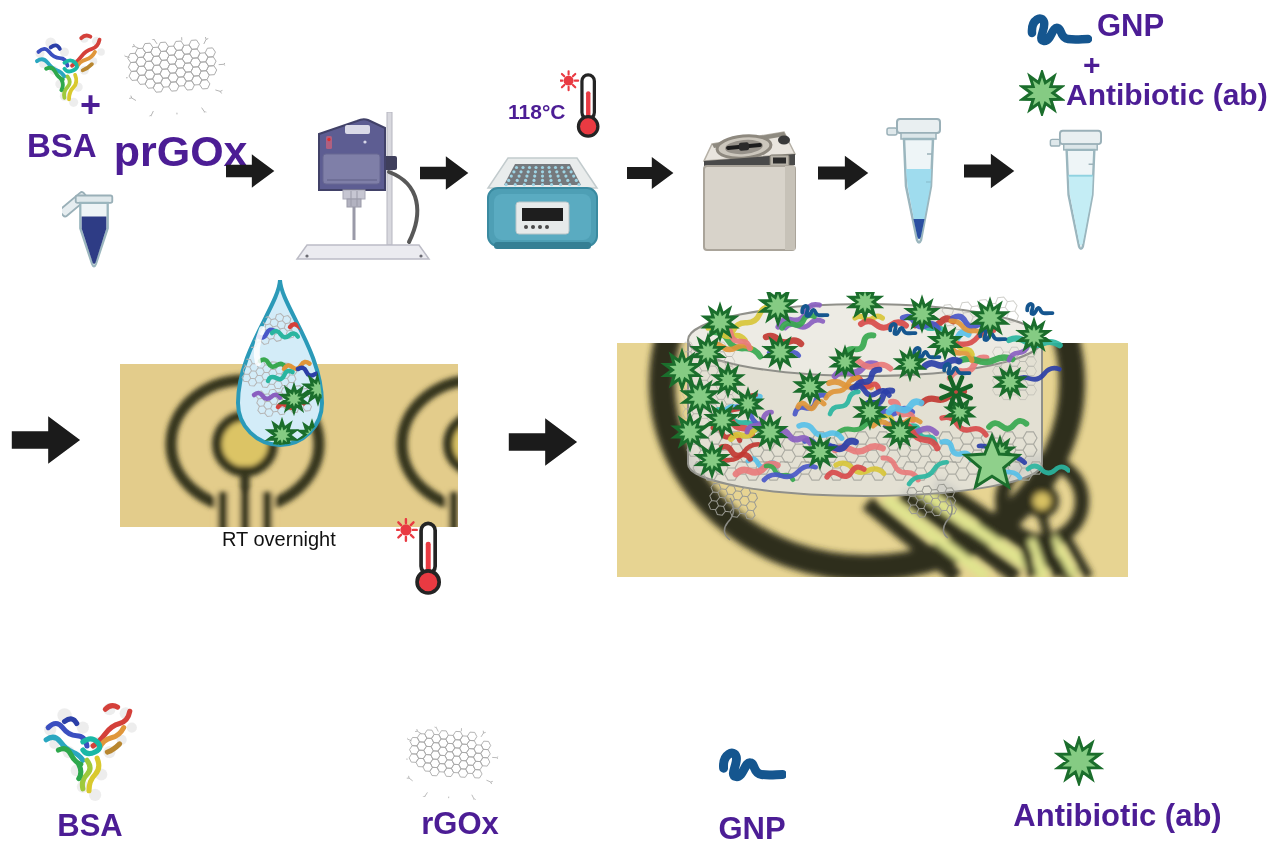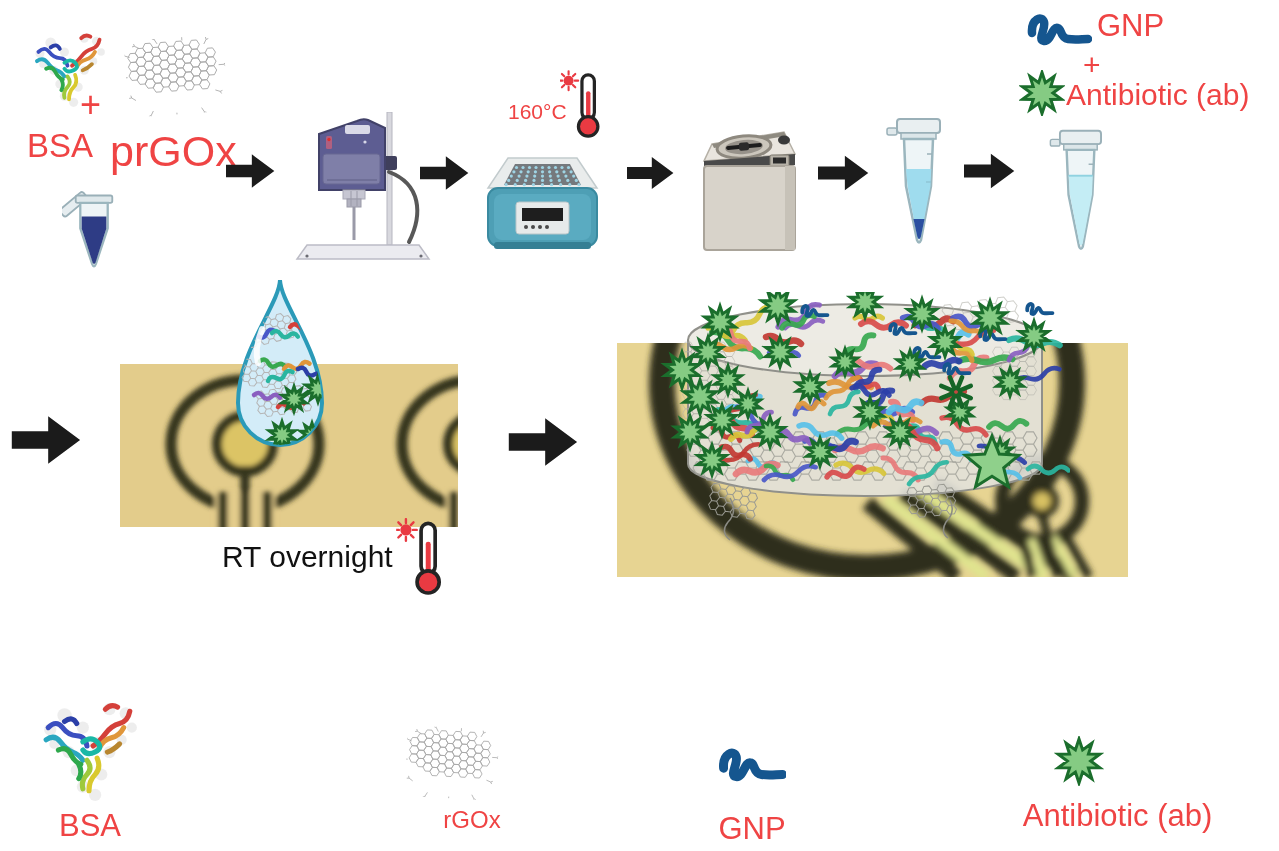--- a/index.html
+++ b/index.html
@@ -1,19 +1,19 @@
 <!DOCTYPE html>
 <html><head>
 <meta charset="utf-8">
 <style>
   html,body{margin:0;padding:0;background:#fff;}
   .canvas{position:relative;width:1279px;height:851px;background:#ffffff;overflow:hidden;
           font-family:"Liberation Sans",sans-serif;color:#0e0e0e;}
   .abs{position:absolute;}
-  .lbl{font-weight:400;color:#ef4444;white-space:nowrap;}
+  .lbl{font-weight:700;color:#4c1d95;white-space:nowrap;}
   .lbl-reg{font-weight:400;color:#111;white-space:nowrap;}
   .ctr{text-align:center;}
   svg{display:block;}
 </style>
 </head>
 <body>
 
 <div class="canvas">
 
 <svg width="0" height="0" style="position:absolute" aria-hidden="true">
@@ -143,21 +143,21 @@
   <rect x="54" y="87" width="14" height="8" fill="#b2b2c0" stroke="#9a9aa8"></rect>
   <line x1="58" y1="79" x2="58" y2="94" stroke="#9a9aa8" stroke-width="1"></line>
       <line x1="64" y1="79" x2="64" y2="94" stroke="#9a9aa8" stroke-width="1"></line>
   <rect x="59.5" y="95" width="3" height="33" fill="#9a9aa8"></rect>
 </svg>
 
 <svg class="abs" style="left:420px;top:152px" width="50" height="42" viewBox="0 0 60 44">
       <use href="#arrow-sym" width="60" height="44"></use>
     </svg>
 
-<div class="abs lbl" style="left:508px;top:100px;font-size:21px">160°C</div>
+<div class="abs lbl" style="left:508px;top:100px;font-size:21px">118°C</div>
 <svg class="abs" style="left:560px;top:70px" width="42" height="69" viewBox="0 0 44 72">
       <use href="#thermo" width="44" height="72"></use>
     </svg>
 
 <svg class="abs" style="left:486px;top:152px" width="113" height="104" viewBox="0 0 113 100">
   <polygon points="22,4 91,4 111,34 2,34" fill="#e9ecec" stroke="#c2cbcd" stroke-width="1.5"></polygon>
   <polygon points="29,10 84,10 95,31 18,31" fill="#75797d"></polygon>
   <g id="wells">
         <circle cx="30.5" cy="13.5" r="1.6" fill="#9fd4e4"></circle>
         <circle cx="37.0" cy="13.5" r="1.6" fill="#9fd4e4"></circle>
@@ -331,21 +331,21 @@
           <path d="M0,0 q4.3,-5 8.7,0 q4.3,5 8.7,0 q4.3,-5 8.7,0" stroke="#2ab5a0" stroke-width="4.5" fill="none" stroke-linecap="round" transform="translate(46,104) rotate(-20)"></path>
         </g>
     <use href="#star10g" transform="translate(72,122) scale(1.25)"></use>
     <use href="#star10g" transform="translate(96,112) scale(1.3)"></use>
     <use href="#star10g" transform="translate(60,158) scale(1.35)"></use>
     <use href="#star10g" transform="translate(90,158) scale(1.2)"></use>
   </g>
   <path d="M40,52 q-8,20 -4,34" fill="none" stroke="#ffffff" stroke-width="6" stroke-linecap="round" opacity="0.85"></path>
 </svg>
 
-<div class="abs lbl-reg" style="left:222px;top:540px;font-size:30px">RT overnight</div>
+<div class="abs lbl-reg" style="left:222px;top:528px;font-size:20px">RT overnight</div>
 <svg class="abs" style="left:396px;top:518px" width="48" height="78" viewBox="0 0 44 72">
       <use href="#thermo" width="44" height="72"></use>
     </svg>
 
 <svg class="abs" style="left:506px;top:416px" width="76" height="52" viewBox="0 0 60 44">
       <use href="#arrow-sym" width="60" height="44"></use>
     </svg>
 
 <svg class="abs" style="left:617px;top:343px" width="511" height="234" viewBox="0 0 511 234">
   <defs>
@@ -515,21 +515,21 @@
 </svg>
 
 <svg class="abs" style="left:38px;top:692px" width="102" height="114" viewBox="0 0 100 110">
       <use href="#bsa-sym" width="100" height="110"></use>
     </svg>
 <div class="abs lbl ctr" style="left:28px;top:808px;width:124px;font-size:31px">BSA</div>
 
 <svg class="abs" style="left:406px;top:726px;transform:rotate(3deg)" width="92" height="74" viewBox="0 0 120 92">
       <use href="#hexsheet" width="120" height="92"></use>
     </svg>
-<div class="abs lbl ctr" style="left:412px;top:806px;width:120px;font-size:24px">rGOx</div>
+<div class="abs lbl ctr" style="left:400px;top:806px;width:120px;font-size:31px">rGOx</div>
 
 <svg class="abs" style="left:718px;top:744px" width="68" height="40" viewBox="0 0 64 38">
       <use href="#squig"></use>
     </svg>
 <div class="abs lbl ctr" style="left:702px;top:811px;width:100px;font-size:31px">GNP</div>
 
 <svg class="abs" style="left:1054px;top:736px" width="50" height="50" viewBox="-25 -25 50 50">
       <use href="#star10g" transform="scale(2.2)"></use>
     </svg>
 <div class="abs lbl ctr" style="left:995px;top:798px;width:245px;font-size:31px">Antibiotic (ab)</div>

